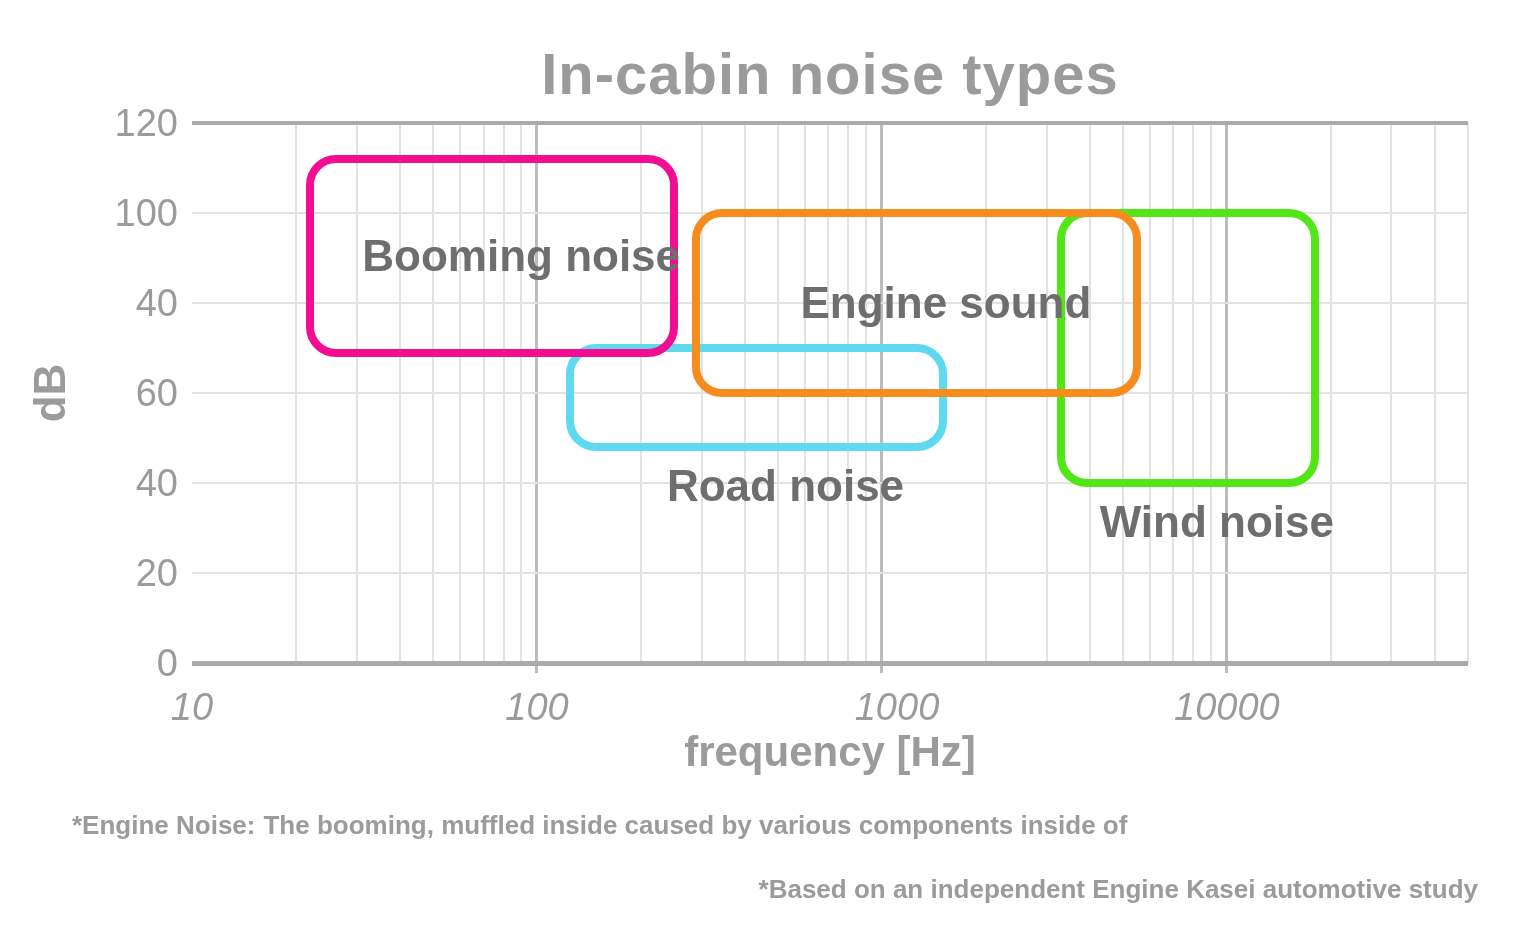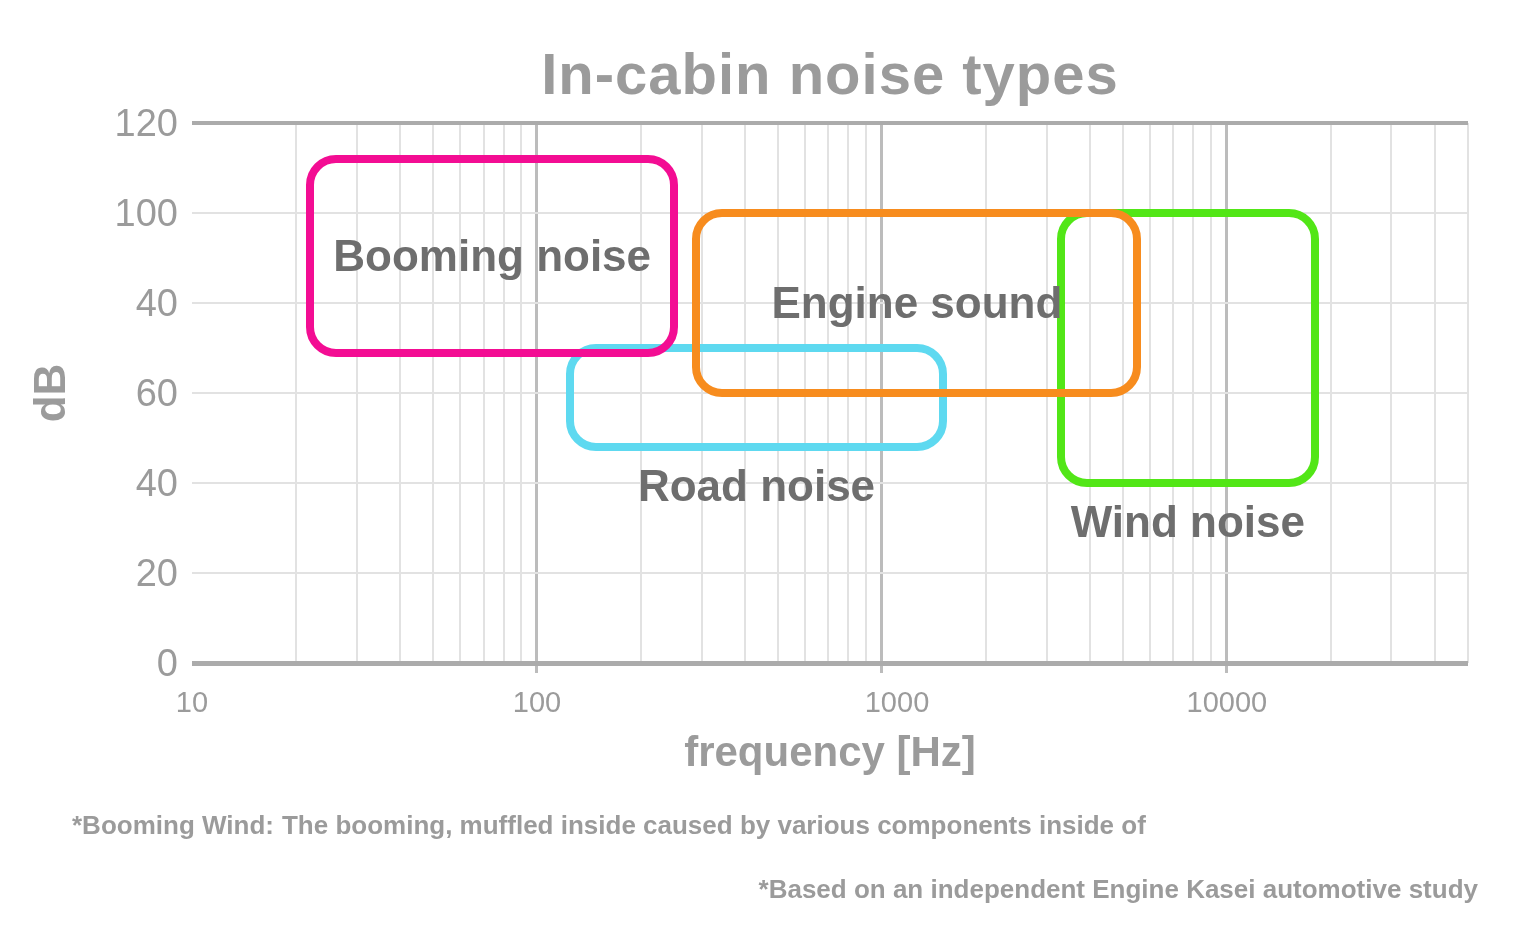--- a/index.html
+++ b/index.html
@@ -8,22 +8,22 @@
     font-family:"Liberation Sans", sans-serif;
   }
   .abs{position:absolute;}
   #chart-title{
     left:0;top:40px;width:1660px;text-align:center;
     font-size:58px;font-weight:bold;color:#9b9b9b;letter-spacing:1px;
   }
   
   .gridline{position:absolute;}
   .region{position:absolute;background:transparent;border-style:solid;border-radius:30px;}
-  .region-label{position:absolute;font-weight:bold;color:#6e6e6e;font-size:44px;white-space:nowrap;}
-  .x-tick{position:absolute;font-size:29px;color:#9b9b9b;transform:translateX(-50%);white-space:nowrap;}
+  .region-label{position:absolute;font-weight:bold;color:#6e6e6e;font-size:44px;white-space:nowrap;margin-left:29px;}
+  .x-tick{position:absolute;font-size:38px;color:#9b9b9b;transform:translateX(-50%);white-space:nowrap;font-style:italic;}
   .y-tick{position:absolute;font-size:38px;color:#9b9b9b;text-align:right;width:178px;left:0;white-space:nowrap;}
   #x-axis-title{
     left:0;top:728px;width:1660px;text-align:center;
     font-size:42px;font-weight:bold;color:#9b9b9b;
   }
   #y-axis-title{
     left:10px;top:363px;width:90px;height:60px;
     font-size:44px;font-weight:bold;color:#9b9b9b;
     transform:rotate(-90deg);transform-origin:center;text-align:center;
   }
@@ -44,21 +44,21 @@
 
   <div id="chart-title" class="abs">In-cabin noise types</div>
 
   <div id="plot-area" class="abs"></div>
 
   <div id="y-axis-title" class="abs">dB</div>
 
   <div id="x-axis-title" class="abs">frequency [Hz]</div>
 
   <div id="footnote-booming" class="abs">
-    <span class="fn-label">*Booming Wind:</span>
+    <span class="fn-label">*Engine Noise:</span>
     <span class="fn-text">
       <span>The booming, muffled inside caused by various components inside of</span><br>
     </span>
   </div>
 
   <div id="footnote-attribution" class="abs">*Based on an independent Engine Kasei automotive study</div>
 
 <div class="gridline" style="left: 294.844px; top: 123px; width: 2px; height: 540px; background: rgb(226, 226, 226);"></div>
     <div class="gridline" style="left: 355.588px; top: 123px; width: 2px; height: 540px; background: rgb(226, 226, 226);"></div>
     <div class="gridline" style="left: 398.687px; top: 123px; width: 2px; height: 540px; background: rgb(226, 226, 226);"></div>

